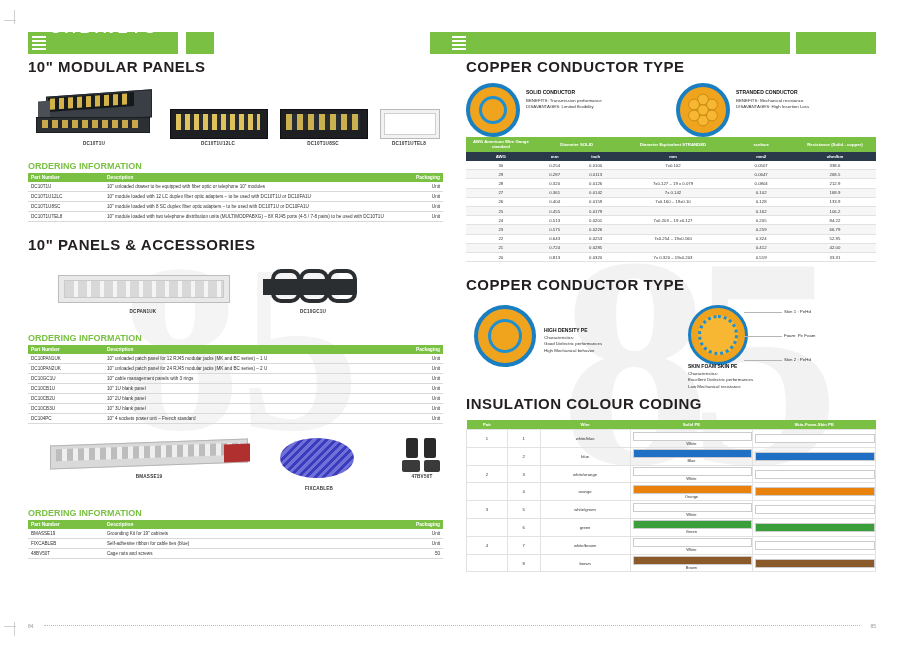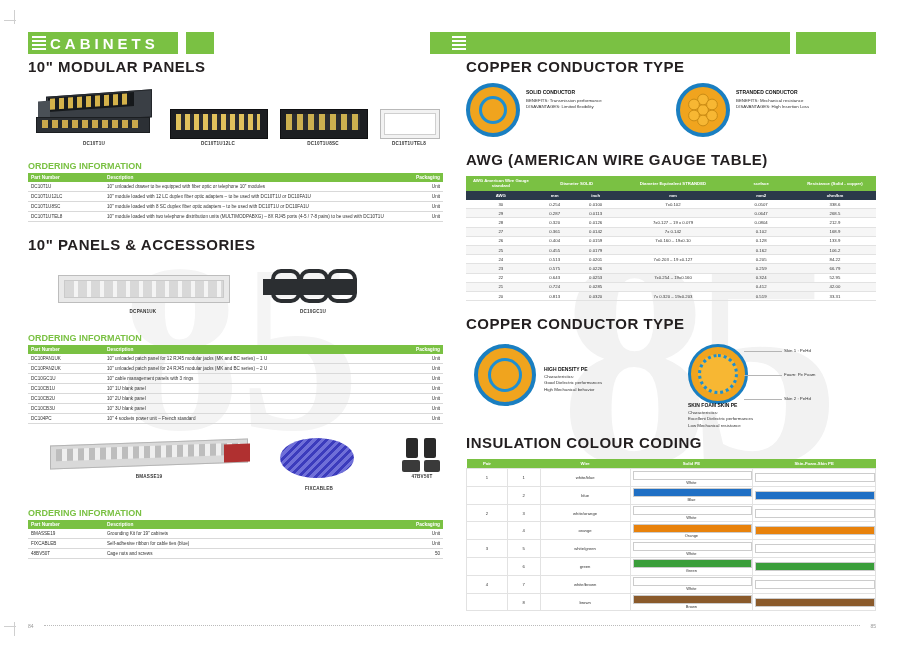--- a/index.html
+++ b/index.html
@@ -20,21 +20,21 @@
     font-family:"Liberation Serif",serif;font-weight:700;z-index:0;}
 
   
   .hdr{position:absolute;top:32px;height:22px;background:#7ac143;}
   .hdr-left{left:28px;width:150px;}
   .hdr-mid{left:186px;width:28px;}
   .hdr-right{left:430px;width:360px;}
   .hdr-right2{left:796px;width:80px;}
   .hdr-title{
     position:absolute;color:#ffffff;font-weight:700;font-size:15px;
-    letter-spacing:4px;font-family:"Liberation Sans",sans-serif;top:35px;
+    letter-spacing:4px;font-family:"Liberation Sans",sans-serif;top:19px;
   }
   .hdr-title.left{left:50px;}
   .hdr-title.right{left:484px;}
   .hdr-lines{position:absolute;top:36px;}
   .hdr-lines i{display:block;height:2px;background:#ffffff;margin-bottom:2px;}
 
   .col-left{position:absolute;left:28px;top:58px;width:415px;z-index:2;}
   .col-right{position:absolute;left:466px;top:58px;width:410px;z-index:2;}
 
   h2.sec{
@@ -328,21 +328,20 @@
           </svg>
         </div>
         <div class="cond-txt">
           <b>STRANDED CONDUCTOR</b>
           <span>BENEFITS: Mechanical resistance</span><br>
           <span>DISAVANTAGES: High Insertion Loss</span>
         </div>
       </div>
     </div>
 
-    <h2 class="sec" style="margin-top:14px;">AWG (AMERICAN WIRE GAUGE TABLE)</h2>
 
     <table class="awg">
       <thead>
         <tr>
           <th class="g" style="width:17%;"><span>AWG
 American Wire Gauge standard</span></th>
           <th class="g" style="width:20%;" colspan="2">Diameter SOLID</th>
           <th class="g" style="width:27%;">Diameter
 Equivalent STRANDED</th>
           <th class="g" style="width:16%;">surface</th>

